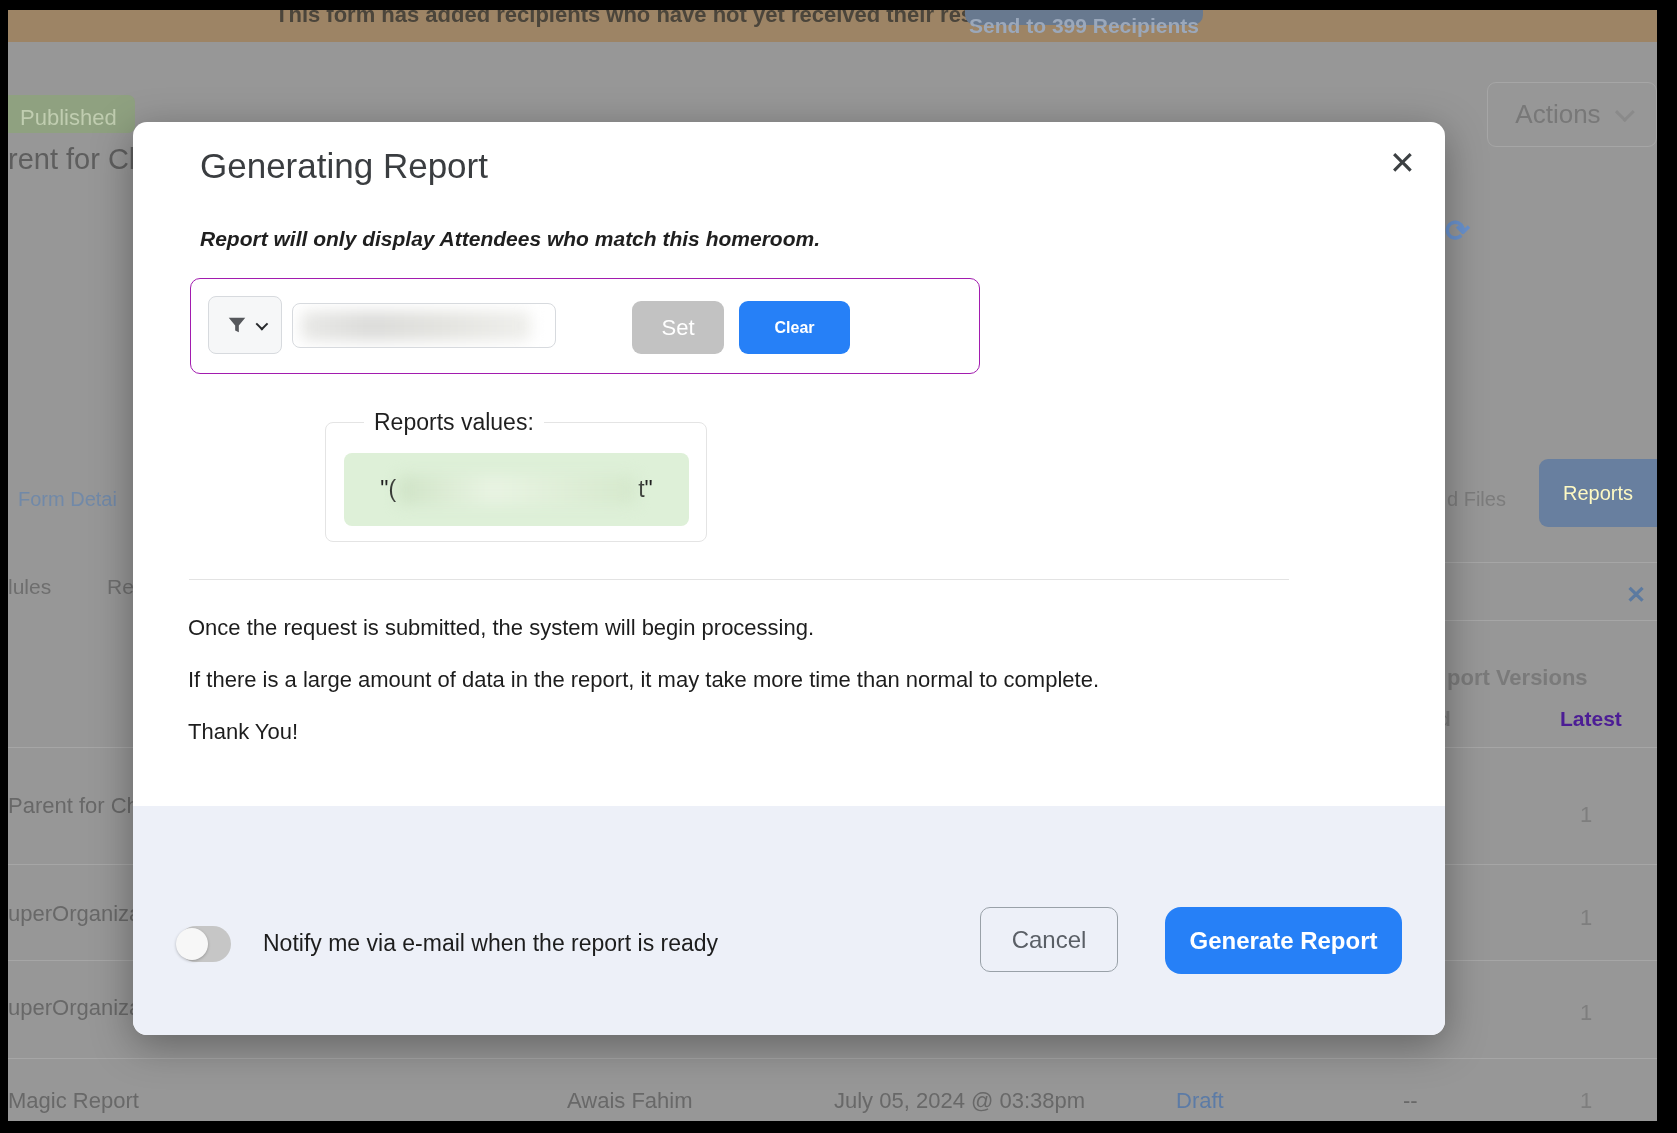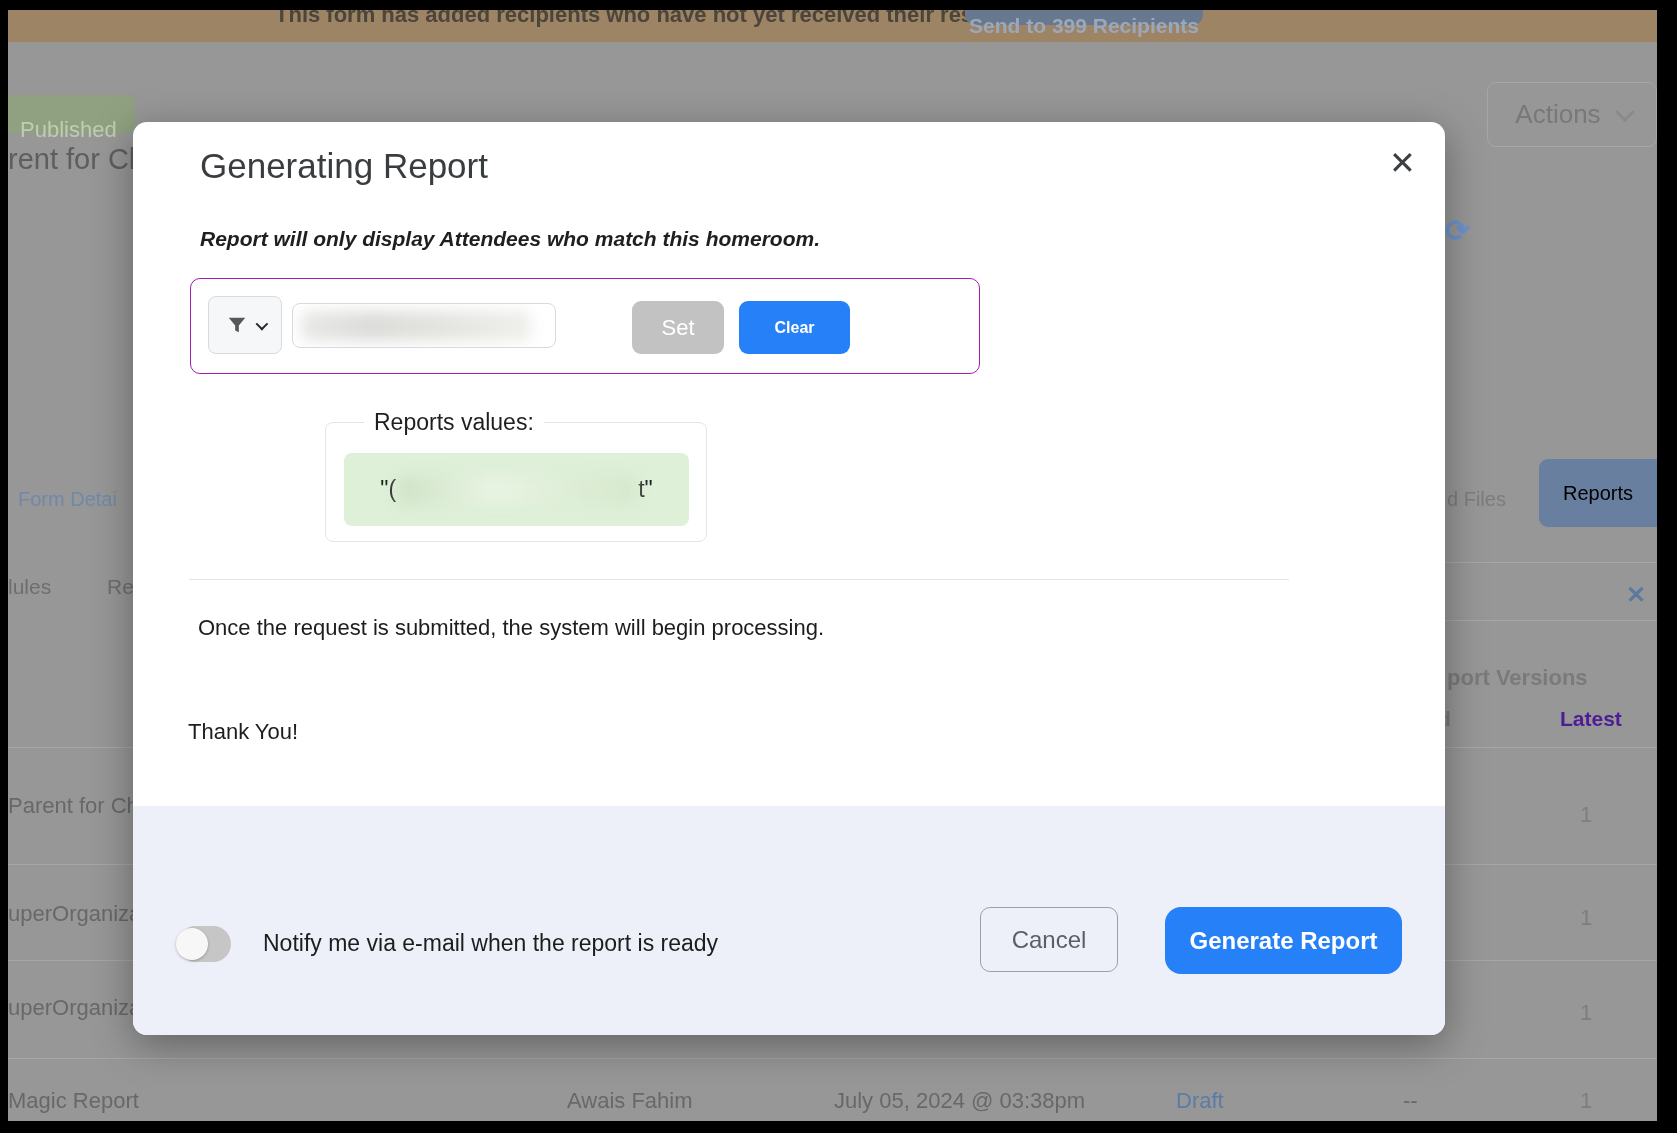--- a/index.html
+++ b/index.html
@@ -8,34 +8,34 @@
 
   
   .frame { position:absolute; left:0; top:0; width:1677px; height:1133px; background:#000; }
   .page  { position:absolute; left:8px; top:10px; width:1649px; height:1111px; background:#979797; overflow:hidden; }
 
   .banner { position:absolute; left:0; top:0; width:1649px; height:32px; background:#9d8465; }
   .banner-text { position:absolute; left:267px; top:-8px; font-size:22px; font-weight:700; color:#4b453b; white-space:nowrap; }
   .send-btn { position:absolute; left:957px; top:-10px; width:238px; height:25px; background:#68798f; border-radius:10px;
               color:#9ba8bb; font-size:21px; font-weight:700; text-align:center; line-height:52px; white-space:nowrap; }
 
-  .badge-published { position:absolute; left:-6px; top:85px; height:38px; padding:16px 18px; background:#8fa180; border-radius:7px;
+  .badge-published { position:absolute; left:-6px; top:85px; height:38px; padding:4px 18px; background:#8fa180; border-radius:7px;
                      color:#c0cdb0; font-size:22px; line-height:38px; }
   .bg-page-title { position:absolute; left:0px; top:133px; font-size:29px; color:#5e5e5e; white-space:nowrap; }
 
   .actions-btn { position:absolute; left:1479px; top:72px; width:170px; height:65px; border:1px solid #a6a6a6; border-radius:9px;
                  color:#787878; font-size:26px; font-weight:500; display:flex; align-items:center; justify-content:center; gap:14px; }
   .chev { width:14px; height:14px; border-right:3px solid #8a8a8a; border-bottom:3px solid #8a8a8a; transform:rotate(45deg) translateY(-4px); }
 
   .refresh-ic { position:absolute; left:1437px; top:203px; font-size:30px; color:#6a93cf; font-weight:700; }
 
   .tab-formdetails { position:absolute; left:10px; top:478px; font-size:20px; color:#7189a8; white-space:nowrap; }
   .tab-files { position:absolute; left:1439px; top:478px; font-size:20px; color:#7c7c7c; white-space:nowrap; }
   .tab-reports { position:absolute; left:1531px; top:449px; width:118px; height:68px; background:#687f9f; border-radius:9px 0 0 9px;
-                 color:#000000; font-size:20px; display:flex; align-items:center; justify-content:center; }
+                 color:#fef9c3; font-size:20px; display:flex; align-items:center; justify-content:center; }
 
   .hline { position:absolute; background:#a6a6a6; height:1px; }
   .clear-filter-x { position:absolute; left:1618px; top:571px; font-size:24px; color:#5c7aa0; font-weight:700; }
   .subtab-left  { position:absolute; left:0px;  top:565px; font-size:21px; color:#6e6e6e; }
   .subtab-right { position:absolute; left:99px; top:565px; font-size:21px; color:#6e6e6e; }
 
   .th-group  { position:absolute; left:1439px; top:655px; font-size:22px; font-weight:700; color:#7a7a7a; white-space:nowrap; }
   .th-d      { position:absolute; left:1430px; top:697px; font-size:21px; font-weight:700; color:#7a7a7a; }
   .th-latest { position:absolute; left:1552px; top:697px; font-size:21px; font-weight:700; color:#4c1d95; }
 
@@ -165,21 +165,22 @@
       <div class="hr-legend">Reports values:</div>
       <div class="hr-pill">
         <span>"(</span>
         <span class="redact"></span>
         <span>t"</span>
       </div>
     </div>
 
     <div class="modal-divider"></div>
 
-    <div class="para" style="top:493px;margin-left:10px;">Once the request is submitted, the system will begin processing.</div>
+    <div class="para" style="top:493px;">Once the request is submitted, the system will begin processing.</div>
+    <div class="para" style="top:545px;">If there is a large amount of data in the report, it may take more time than normal to complete.</div>
     <div class="para" style="top:597px;">Thank You!</div>
 
     <div class="modal-footer">
       <div class="toggle">
         <div class="toggle-knob"></div>
       </div>
       <div class="toggle-label">Notify me via e-mail when the report is ready</div>
       <button class="btn-cancel">Cancel</button>
       <button class="btn-generate">Generate Report</button>
     </div>

